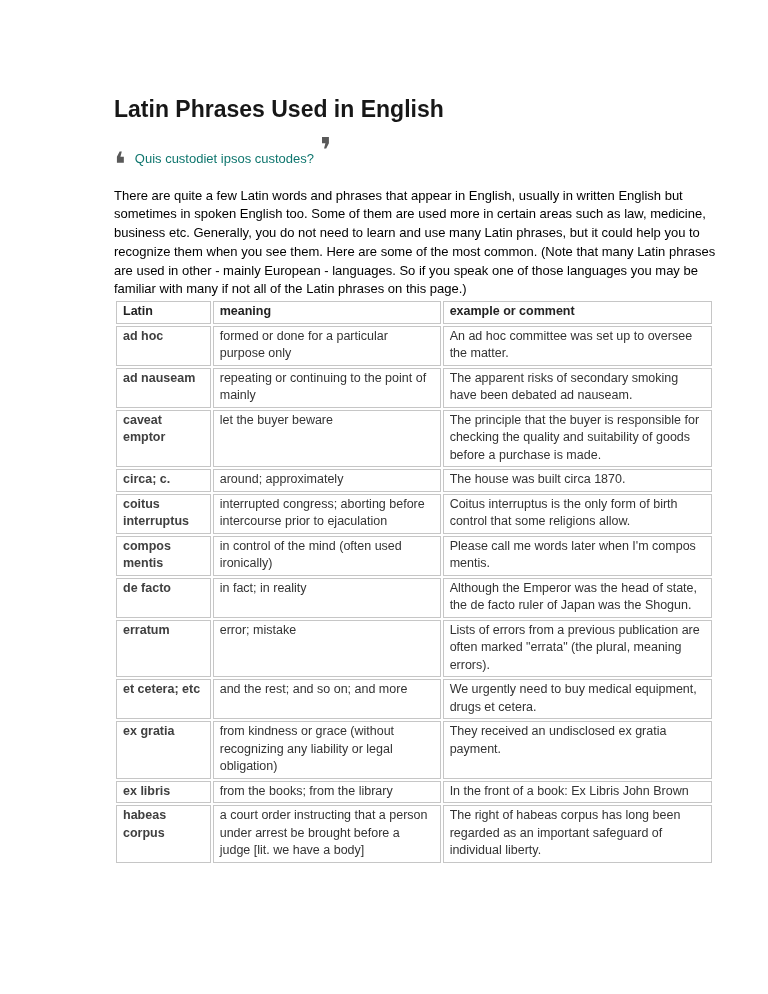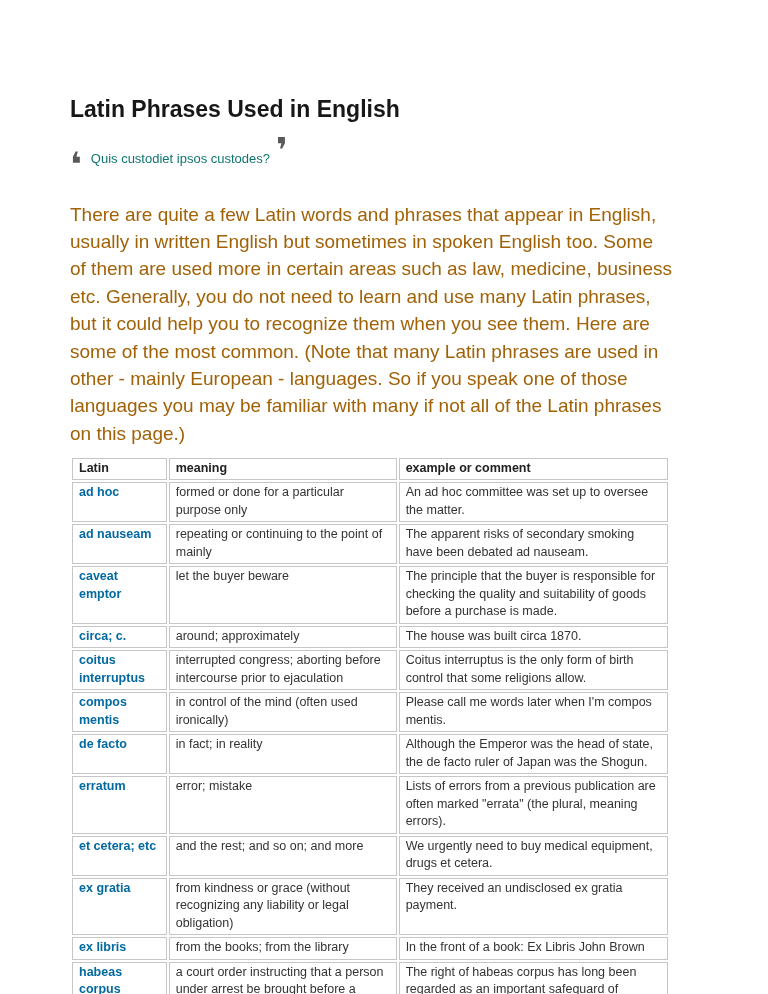--- a/index.html
+++ b/index.html
@@ -4,21 +4,21 @@
 <style>
   html, body { margin: 0; padding: 0; background: #ffffff; }
   body {
     width: 768px; height: 994px; overflow: hidden;
     font-family: "Liberation Sans", sans-serif;
     color: #333333;
   }
   .page {
     box-sizing: border-box;
     width: 768px; height: 994px;
-    padding: 95px 78px 0 70px;
+    padding: 95px 78px 0 114px;
     background: #ffffff;
   }
   .title {
     margin: 0;
     font-size: 23px;
     line-height: 1.25;
     font-weight: bold;
     color: #171717;
   }
   .quote-block {
@@ -31,46 +31,45 @@
     font-family: "DejaVu Sans", sans-serif;
     font-size: 34px;
     line-height: 1;
     color: #595959;
     font-weight: bold;
   }
   .quote-glyph.open  { transform: translateY(5px);  margin-right: 9px; }
   .quote-glyph.close { transform: translateY(-9px); margin-left: 6px; }
   .quote-text { font-size: 13px; color: #0f766e; }
   .intro {
-    margin: 20px 0 0 0;
+    margin: 6px 0 0 0;
     width: 604px;
-    font-size: 19px;
+    font-size: 13px;
     line-height: 1.44;
-    color: #a16207;
+    color: #000000;
   }
   table.phrases {
-    margin-top: 9px;
     width: 600px;
     border-collapse: separate;
     border-spacing: 2px;
     font-size: 12.5px;
     line-height: 1.4;
     color: #333333;
   }
   table.phrases col.w1 { width: 16%; }
   table.phrases col.w2 { width: 38.5%; }
   table.phrases col.w3 { width: 45.5%; }
   table.phrases th, table.phrases td {
     border: 1px solid #c6c6c6;
     padding: 1px 6px 2px 6px;
     vertical-align: top;
     text-align: left;
   }
   table.phrases th { font-weight: bold; color: #222222; }
-  table.phrases td.c1 { font-weight: bold; color: #0369a1; }
+  table.phrases td.c1 { font-weight: bold; color: #404040; }
 </style>
 </head>
 <body>
 
 <div class="page">
 
   <h1 class="title">Latin Phrases Used in English</h1>
 
   <div class="quote-block">
     <span class="quote-glyph open">❛</span>

